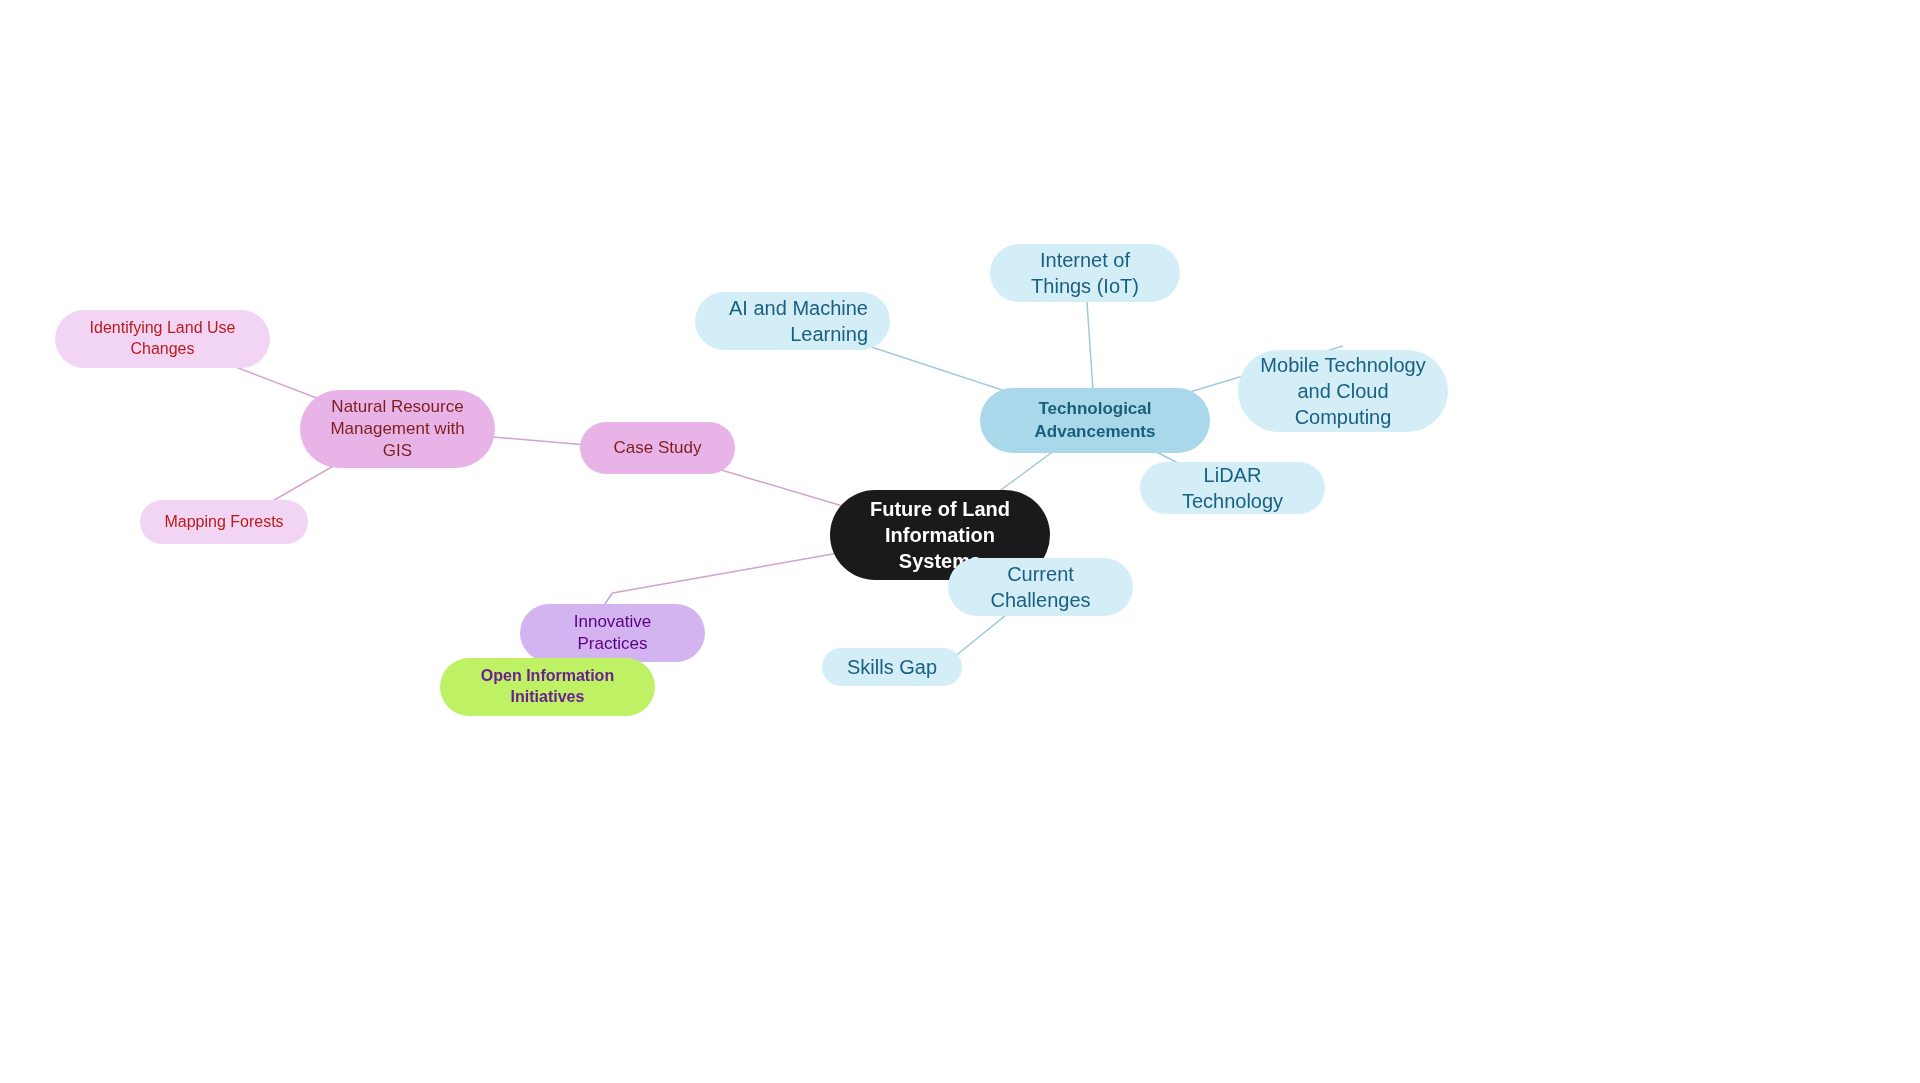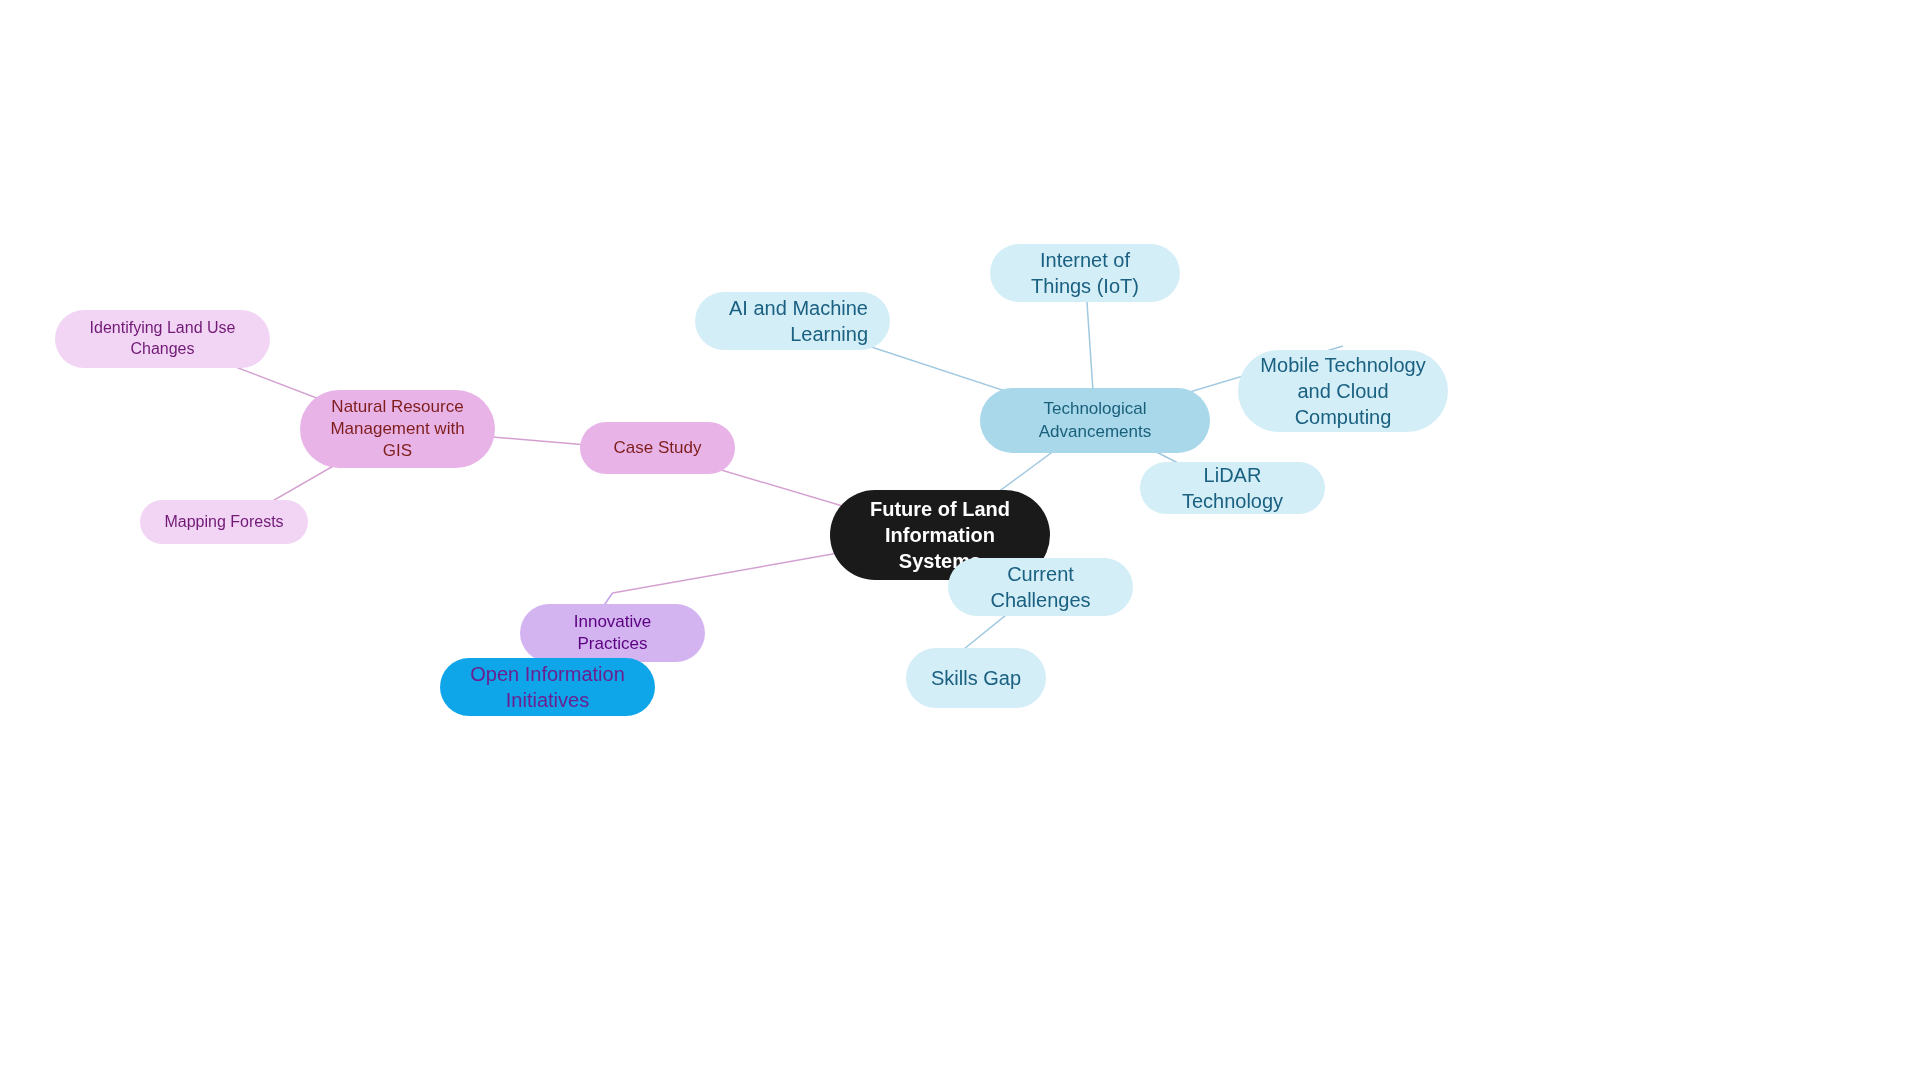--- a/index.html
+++ b/index.html
@@ -41,48 +41,48 @@
       border-radius: 45px;
     }
     .node-pink-dark {
       background: #e8b4e8;
       color: #7f1d1d;
       font-size: 17px;
       font-weight: 500;
     }
     .node-pink-light {
       background: #f2d4f5;
-      color: #701a75;
+      color: #b91c1c;
       font-size: 16px;
       font-weight: 400;
     }
     .node-blue-dark {
       background: #a8d8ea;
       color: #1a5f7a;
       font-size: 17px;
-      font-weight: 400;
+      font-weight: 700;
     }
     .node-blue-light {
       background: #d4eef8;
       color: #1a6080;
       font-size: 20px;
       font-weight: 400;
     }
     .node-purple-medium {
       background: #d4b4f0;
       color: #5a0080;
       font-size: 17px;
       font-weight: 500;
       margin-top: 40px;
     }
     .node-purple-light {
-      background: #0ea5e9;
+      background: #bef264;
       color: #6a2090;
-      font-size: 20px;
-      font-weight: 400;
+      font-size: 16px;
+      font-weight: 700;
     }
   </style>
 </head>
 <body>
 
 <svg class="connections" id="svg-lines">
     <line x1="940" y1="535" x2="657.5" y2="451" stroke="#d4a0d0" stroke-width="1.5"></line>
     <line x1="657.5" y1="451" x2="397.5" y2="429" stroke="#d4a0d0" stroke-width="1.5"></line>
     <line x1="397.5" y1="429" x2="162.5" y2="339" stroke="#d4a0d0" stroke-width="1.5"></line>
     <line x1="397.5" y1="429" x2="224" y2="529" stroke="#d4a0d0" stroke-width="1.5"></line>
@@ -142,15 +142,15 @@
 </div>
 
 <div class="node node-blue-light" id="node-lidar" style="left:1140px; top:462px; width:185px; height:52px;">
   <span>LiDAR Technology</span>
 </div>
 
 <div class="node node-blue-light" id="node-current-challenges" style="left:948px; top:558px; width:185px; height:58px;">
   <span>Current Challenges</span>
 </div>
 
-<div class="node node-blue-light" id="node-skills-gap" style="left:906px; top:648px; width:140px; height:60px;">
+<div class="node node-blue-light" id="node-skills-gap" style="left:822px; top:648px; width:140px; height:38px;">
   <span>Skills Gap</span>
 </div>
 
 </body></html>

